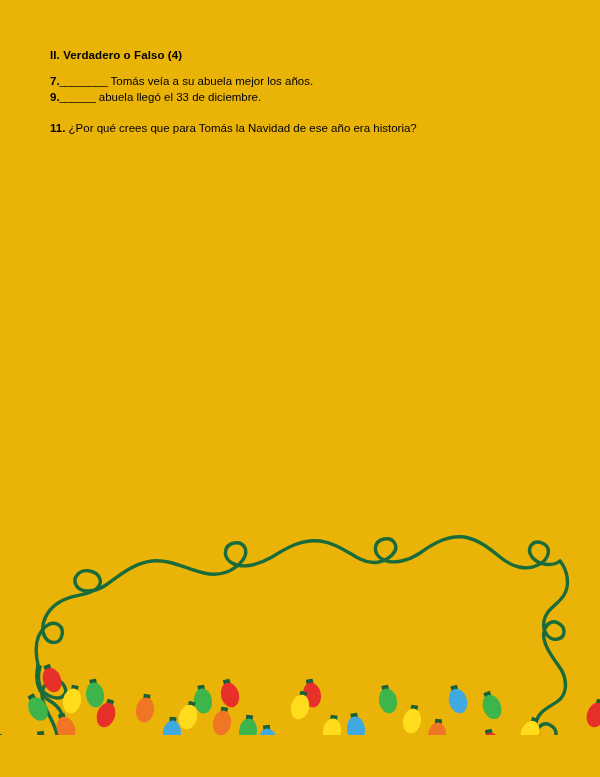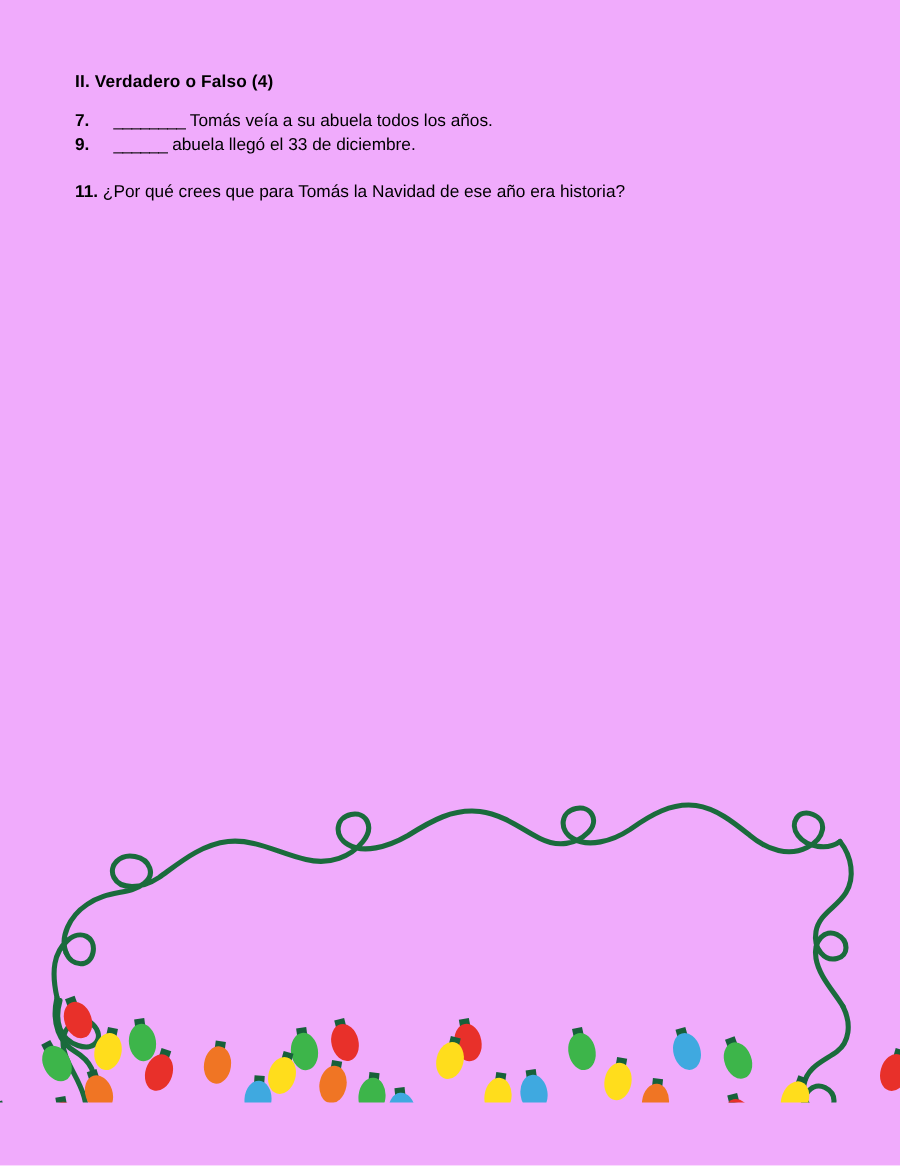--- a/index.html
+++ b/index.html
@@ -9,21 +9,21 @@
     background: #ffffff;
   }
   body {
     font-family: "Liberation Sans", sans-serif;
     color: #000000;
   }
   .page {
     position: relative;
     width: 600px;
     height: 777px;
-    background: #f0abfc;
+    background: #eab308;
     overflow: hidden;
   }
 
   
   .content {
     position: absolute;
     left: 50px;
     top: 48px;
     width: 510px;
   }
@@ -46,21 +46,20 @@
     line-height: 16.5px;
     margin: 0;
     white-space: nowrap;
   }
   .tf-num {
     font-weight: bold;
   }
   .blank {
     font-weight: normal;
     letter-spacing: -0.4px;
-    margin-left: 16px;
   }
   .spacer-md { height: 14px; }
 
   .q-item {
     font-size: 11.5px;
     line-height: 16.5px;
     margin: 0;
   }
   .q-num { font-weight: bold; }
 
@@ -82,21 +81,21 @@
 <body>
 
 <div class="page">
 
   <div class="content">
 
     <div class="section-heading">II. Verdadero o Falso (4)</div>
 
     <ul class="tf-list">
       <li class="tf-item">
-        <span class="tf-num">7.</span><span class="blank">________</span> <span>Tomás veía a su abuela todos los años.</span>
+        <span class="tf-num">7.</span><span class="blank">________</span> <span>Tomás veía a su abuela mejor los años.</span>
       </li>
       <li class="tf-item">
         <span class="tf-num">9.</span><span class="blank">______</span> <span>abuela llegó el 33 de diciembre.</span>
       </li>
     </ul>
 
     <div class="spacer-md"></div>
 
 
     <div class="q-item">

